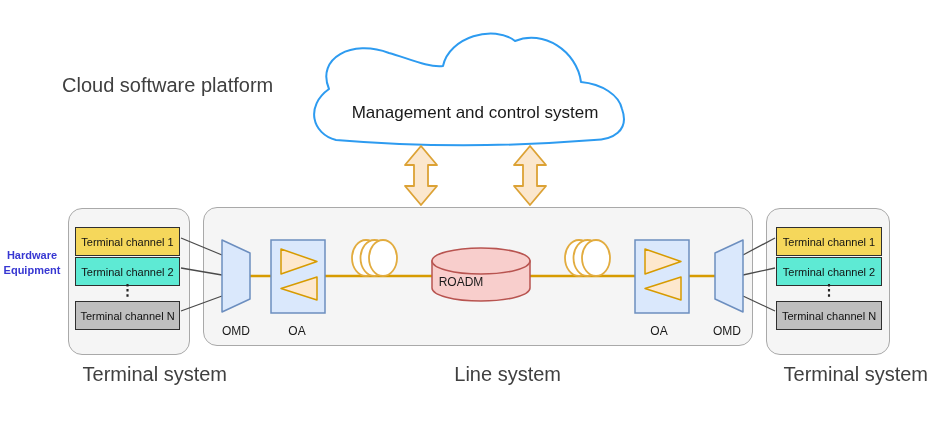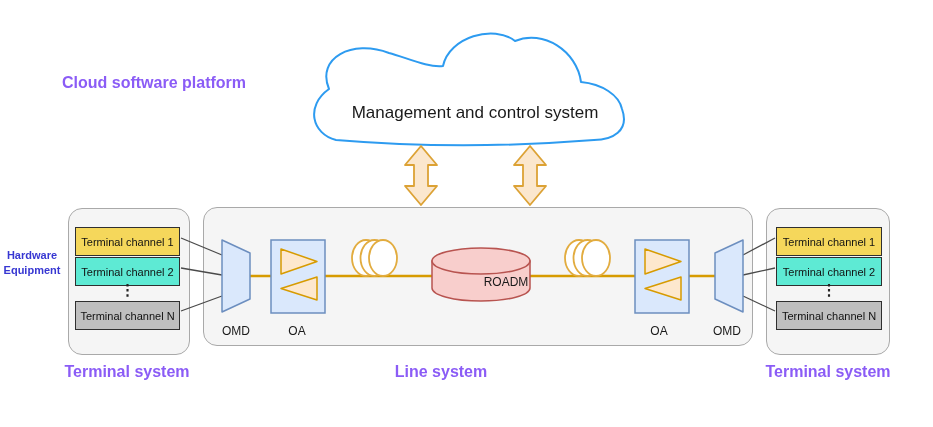--- a/index.html
+++ b/index.html
@@ -20,25 +20,25 @@
   .ch-left{left:75px;width:105px;}
   .ch-right{left:776px;width:106px;}
   .ch1{background:#F5D75B;}
   .ch2{background:#5eead4;}
   .chN{background:#BFBFBF;text-align:center;}
   .dots{
     position:absolute;height:20px;display:flex;align-items:center;justify-content:center;
     font-size:15px;font-weight:bold;color:#222222;z-index:3;line-height:1;
   }
   .lbl{position:absolute;z-index:4;}
-  .blue-title{font-size:16px;font-weight:bold;color:#8b5cf6;white-space:nowrap;}
+  .blue-title{font-size:20px;font-weight:normal;color:#404040;white-space:nowrap;}
   .blue-small{font-size:11px;font-weight:bold;color:#3737D2;text-align:center;line-height:1.35;}
   .dev-label{font-size:12px;color:#1A1A1A;text-align:center;}
   .cloud-label{font-size:17px;color:#1A1A1A;text-align:center;white-space:nowrap;}
-  .section-label{text-align:center;}
+  .section-label{text-align:right;}
 </style>
 </head>
 <body>
 
 <div class="canvas">
 
   <div class="panel" style="left:68px;top:208px;width:122px;height:147px;"></div>
   <div class="panel" style="left:203px;top:207px;width:550px;height:139px;"></div>
   <div class="panel" style="left:766px;top:208px;width:124px;height:147px;"></div>
 
@@ -106,21 +106,21 @@
   <div class="lbl blue-title" style="left:62px;top:74px;">Cloud software platform</div>
   <div class="lbl cloud-label" style="left:324px;top:103px;width:302px;">Management and control system</div>
 
   <div class="lbl blue-small" style="left:1px;top:248px;width:62px;">
     <span>Hardware</span><br>
     <span>Equipment</span>
   </div>
 
   <div class="lbl dev-label" style="left:206px;top:324px;width:60px;">OMD</div>
   <div class="lbl dev-label" style="left:267px;top:324px;width:60px;">OA</div>
-  <div class="lbl dev-label" style="left:456px;top:275px;width:100px;">ROADM</div>
+  <div class="lbl dev-label" style="left:411px;top:275px;width:100px;">ROADM</div>
   <div class="lbl dev-label" style="left:629px;top:324px;width:60px;">OA</div>
   <div class="lbl dev-label" style="left:697px;top:324px;width:60px;">OMD</div>
 
   <div class="lbl blue-title section-label" style="left:27px;top:363px;width:200px;">Terminal system</div>
-  <div class="lbl blue-title section-label" style="left:341px;top:363px;width:200px;">Line system</div>
+  <div class="lbl blue-title section-label" style="left:361px;top:363px;width:200px;">Line system</div>
   <div class="lbl blue-title section-label" style="left:728px;top:363px;width:200px;">Terminal system</div>
 
 </div>
 
 </body></html>

